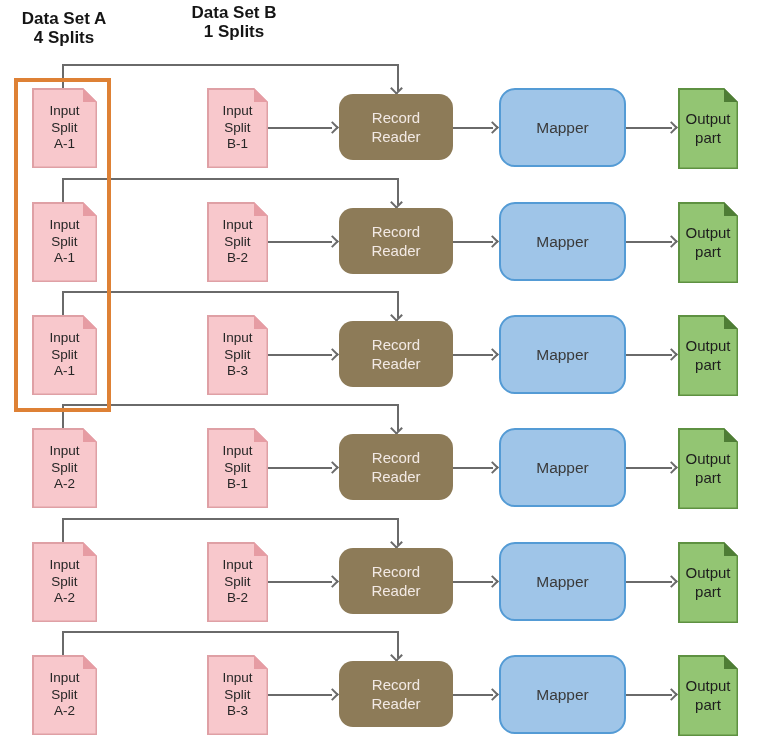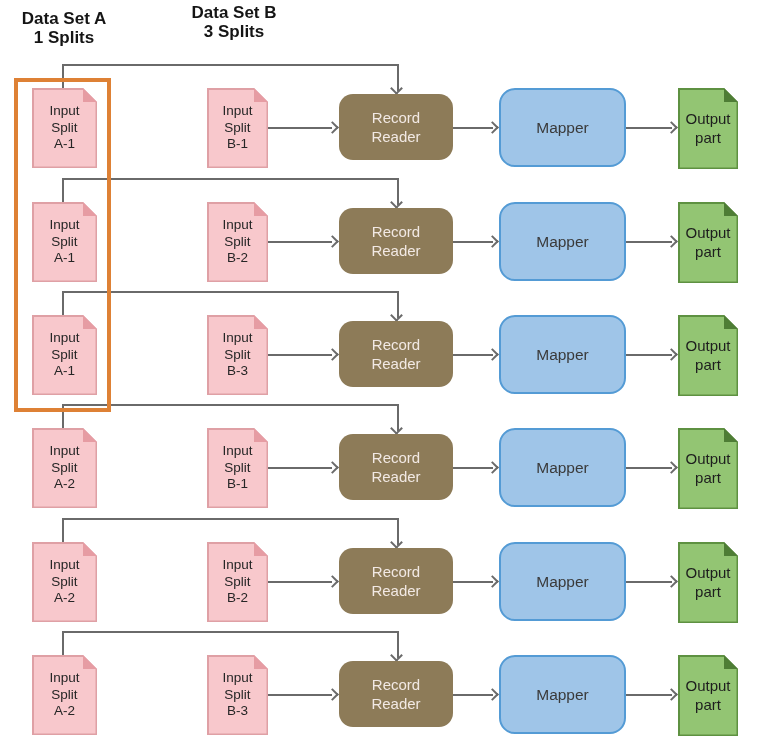--- a/index.html
+++ b/index.html
@@ -46,23 +46,23 @@
   
   .highlight{position:absolute;left:14px;top:78px;width:97px;height:334px;box-sizing:border-box;
     border:4px solid #de8135;z-index:6;}
 </style>
 </head>
 <body>
 
 <div id="canvas">
 
   <div class="col-header" style="left:2px;top:9px;width:124px">Data Set A
+4 Splits</div>
+  <div class="col-header" style="left:174px;top:3px;width:120px">Data Set B
 1 Splits</div>
-  <div class="col-header" style="left:174px;top:3px;width:120px">Data Set B
-3 Splits</div>
 
   <div class="row" style="top:64px">
     <div class="hline" style="left:62px;top:0;width:336px"></div>
     <div class="vline" style="left:62px;top:0;height:24px"></div>
     <div class="vline" style="left:397px;top:0;height:27px"></div>
     <span class="ah ah-down" style="left:392px;top:20px"></span>
     <div class="doc pink" style="left:32px;top:24px;width:65px;height:80px">
       <div class="doc-fill"></div>
       <div class="doc-fold"></div>
       <span class="doc-label">Input

